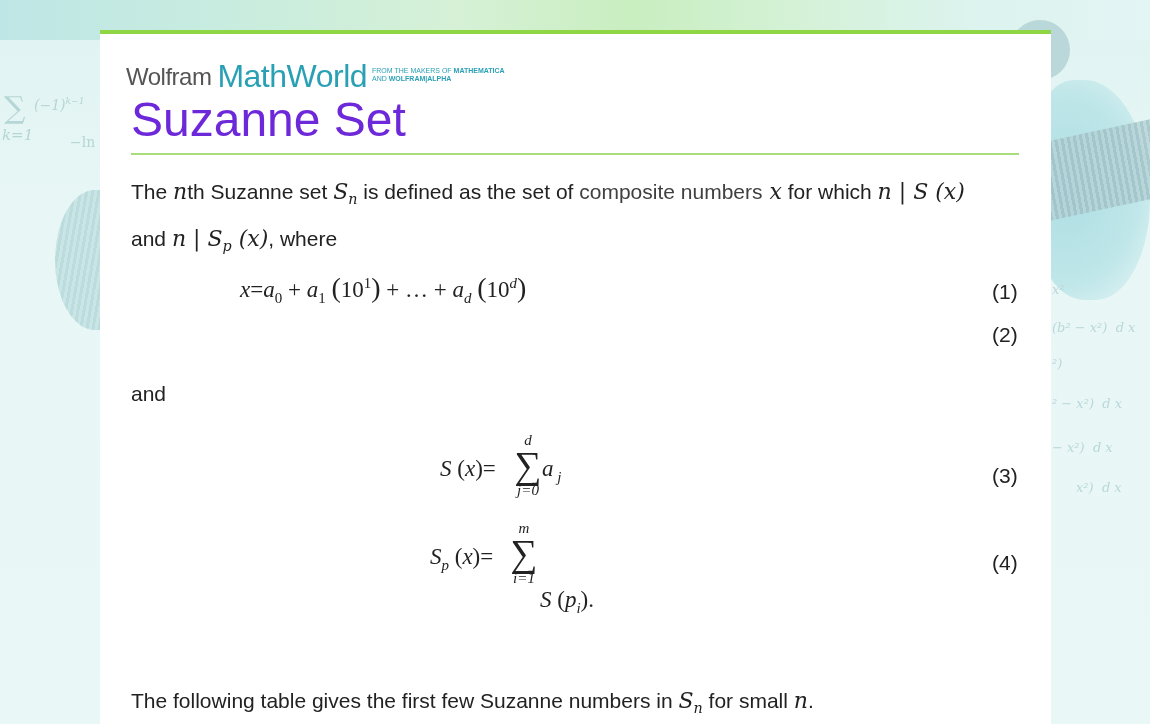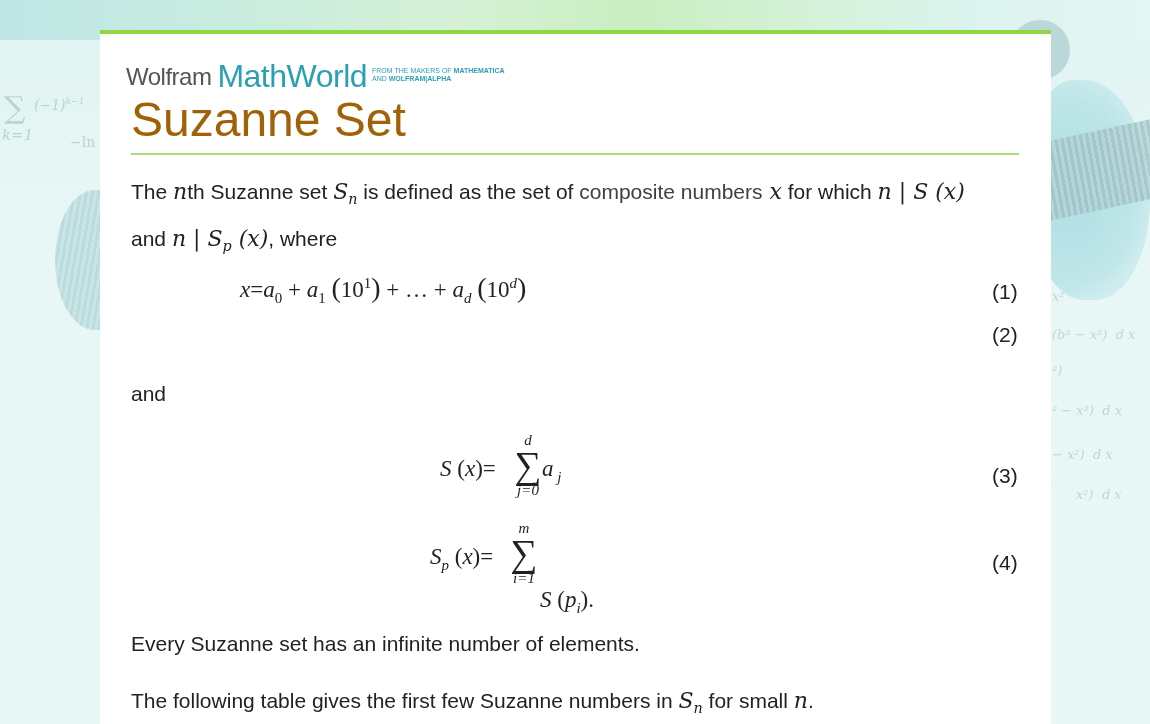--- a/index.html
+++ b/index.html
@@ -37,21 +37,21 @@
       border-radius: 40% 60% 50% 50%;
       opacity: 0.8;
     }
     .bg-right-shape3 {
       position: absolute; left: 1050px; top: 130px; width: 100px; height: 80px;
       background: repeating-linear-gradient(80deg, #9ebfc4 0 3px, #b4d2d6 3px 6px);
       transform: skewY(-12deg);
       opacity: 0.8;
     }
     .bg-right-formulas {
-      position: absolute; left: 1050px; top: 287px; width: 100px; height: 240px;
+      position: absolute; left: 1050px; top: 280px; width: 100px; height: 240px;
       color: #b9d7d9; font-family: "DejaVu Serif", serif; font-style: italic; font-size: 13px;
     }
     .bg-right-formulas div { position: absolute; left: 2px; white-space: nowrap; }
 
     .card {
       position: absolute; left: 100px; top: 30px; width: 951px; height: 700px;
       background: #ffffff;
       border-top: 4px solid #8fd644;
     }
     .brand {
@@ -59,21 +59,21 @@
       font-family: "Liberation Sans", sans-serif;
     }
     .brand-wolfram { font-size: 24px; color: #555555; letter-spacing: -0.5px; }
     .brand-mathworld { font-size: 32px; color: #2aa0b5; margin-left: 6px; letter-spacing: -0.5px; }
     .brand-tag {
       margin-left: 5px; margin-bottom: 4px; font-size: 7px; line-height: 8px; color: #2aa0b5; text-transform: uppercase;
     }
     .brand-tag b { font-weight: bold; }
     .title {
       position: absolute; left: 31px; top: 58px; font-family: "Liberation Sans", sans-serif;
-      font-size: 48px; color: #a16207; font-weight: normal;
+      font-size: 48px; color: #6d28d9; font-weight: normal;
     }
     .title-rule { position: absolute; left: 31px; top: 119px; width: 888px; height: 2px; background: #a8dd7c; }
 
     .para {
       position: absolute; left: 31px; font-family: "Liberation Sans", sans-serif; font-size: 21px; color: #222;
       line-height: 39px; width: 890px;
     }
     .m { font-family: "DejaVu Serif", "Liberation Serif", serif; font-style: italic; font-size: 22px; }
     .link { color: #404040; text-decoration: none; text-align: right; }
     sub, sup { font-size: 0.65em; }
@@ -157,18 +157,17 @@
   <div class="sum" style="left:404px; top:486px; width:40px;">
     <span class="lim">m</span>
       <span class="sig">∑</span>
       <span class="lim">i=1</span>
   </div>
   <div class="eq" style="left:440px; top:510px;margin-top:43px;">
     <i>S</i> (<i>p</i><sub><i>i</i></sub>).
   </div>
   <div class="eqnum" style="top:517px;">(4)</div>
 
-  <p class="para" style="top:590px;">Every Suzanne set has an infinite number of elements.</p>
 
   <p class="para" style="top:647px;">
     <span>The following table gives the first few Suzanne numbers in </span><span class="m"><span>S</span><sub>n</sub></span><span> for small </span><span class="m">n</span><span>.</span>
   </p>
 </div>
 
 </body></html>

